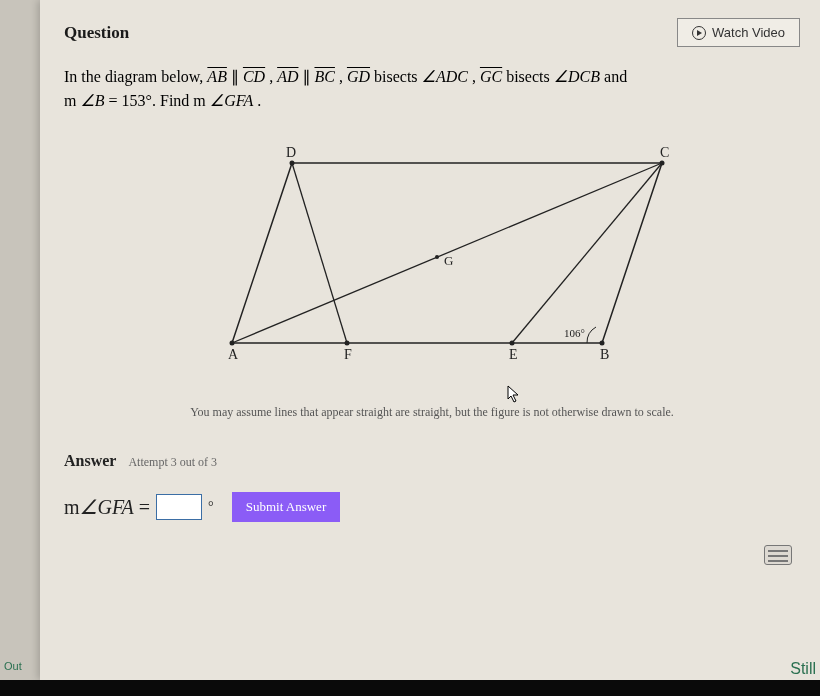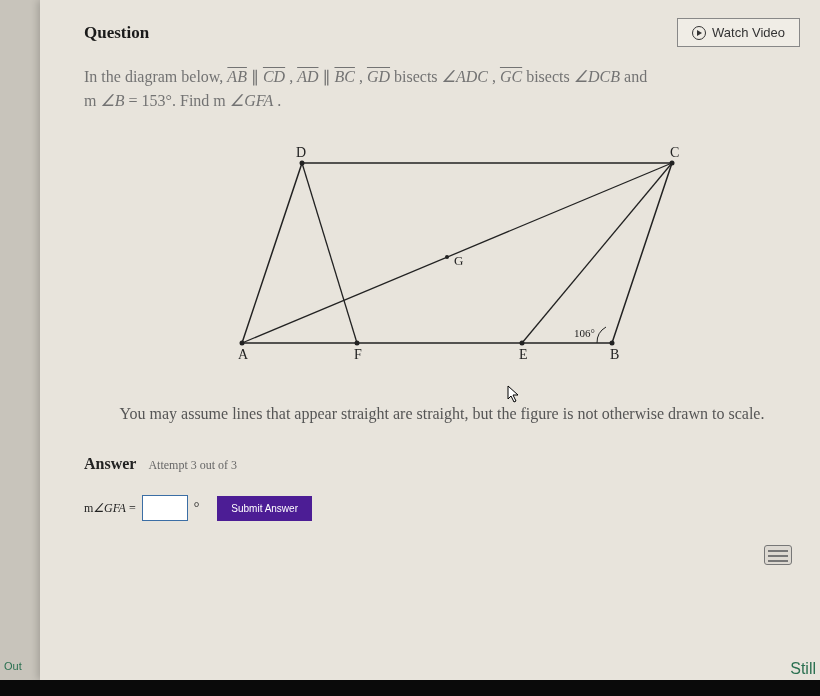--- a/index.html
+++ b/index.html
@@ -11,21 +11,21 @@
     overflow: hidden;
     position: relative;
   }
   .page {
     position: absolute;
     left: 40px;
     top: 0;
     width: 780px;
     height: 680px;
     background: #e8e4dc;
-    padding: 18px 20px 10px 44px;
+    padding: 18px 20px 10px 24px;
     box-shadow: -2px 0 8px rgba(0,0,0,0.2);
   }
   .header {
     display: flex;
     justify-content: space-between;
     align-items: center;
     margin-bottom: 18px;
   }
   .q-title {
     font-weight: bold;
@@ -59,21 +59,21 @@
   }
   .play-icon::after {
     content: "";
     border-left: 5px solid #333;
     border-top: 3px solid transparent;
     border-bottom: 3px solid transparent;
     margin-left: 1px;
   }
   .problem {
     font-size: 16px;
-    color: #737373;
+    color: #000000;
     line-height: 1.5;
     margin-bottom: 10px;
   }
   .overline {
     text-decoration: overline;
     font-style: italic;
   }
   .ital { font-style: italic; }
   .figure {
     width: 100%;
@@ -81,21 +81,21 @@
     display: flex;
     justify-content: center;
     align-items: center;
     margin-top: 10px;
   }
   .figure svg {
     display: block;
   }
   .note {
     text-align: center;
-    font-size: 16px;
+    font-size: 12px;
     color: #555;
     margin-top: 12px;
     margin-bottom: 30px;
   }
   .answer-section {
     margin-top: 32px;
   }
   .answer-label {
     font-weight: bold;
     font-size: 16px;
@@ -107,42 +107,42 @@
     color: #666;
     margin-left: 8px;
   }
   .answer-input-row {
     margin-top: 22px;
     display: flex;
     align-items: center;
     gap: 6px;
   }
   .answer-prefix {
-    font-size: 12px;
+    font-size: 20px;
     color: #222;
   }
   .answer-input {
     width: 46px;
     height: 26px;
     border: 1px solid #3b6ea5;
     background: #fff;
     font-size: 14px;
     padding: 2px 4px;
   }
   .degree {
     font-size: 14px;
     color: #222;
   }
   .submit-btn {
-    background: #4c1d95;
+    background: #8b5cf6;
     color: #fff;
     border: none;
     padding: 7px 14px;
-    font-size: 10px;
-    font-family: Liberation Sans, sans-serif;
+    font-size: 13px;
+    font-family: Liberation Serif, serif;
     margin-left: 12px;
     cursor: pointer;
   }
   .keyboard-icon {
     position: absolute;
     right: 28px;
     top: 545px;
     width: 28px;
     height: 20px;
     border: 1.5px solid #777;

